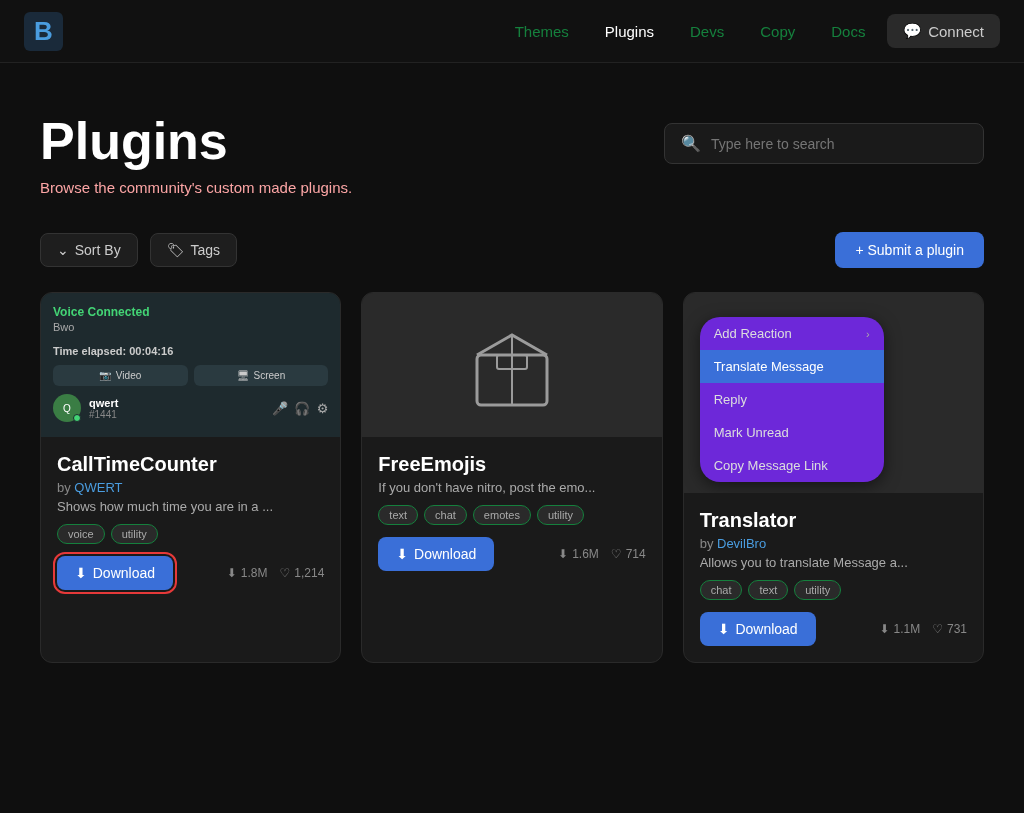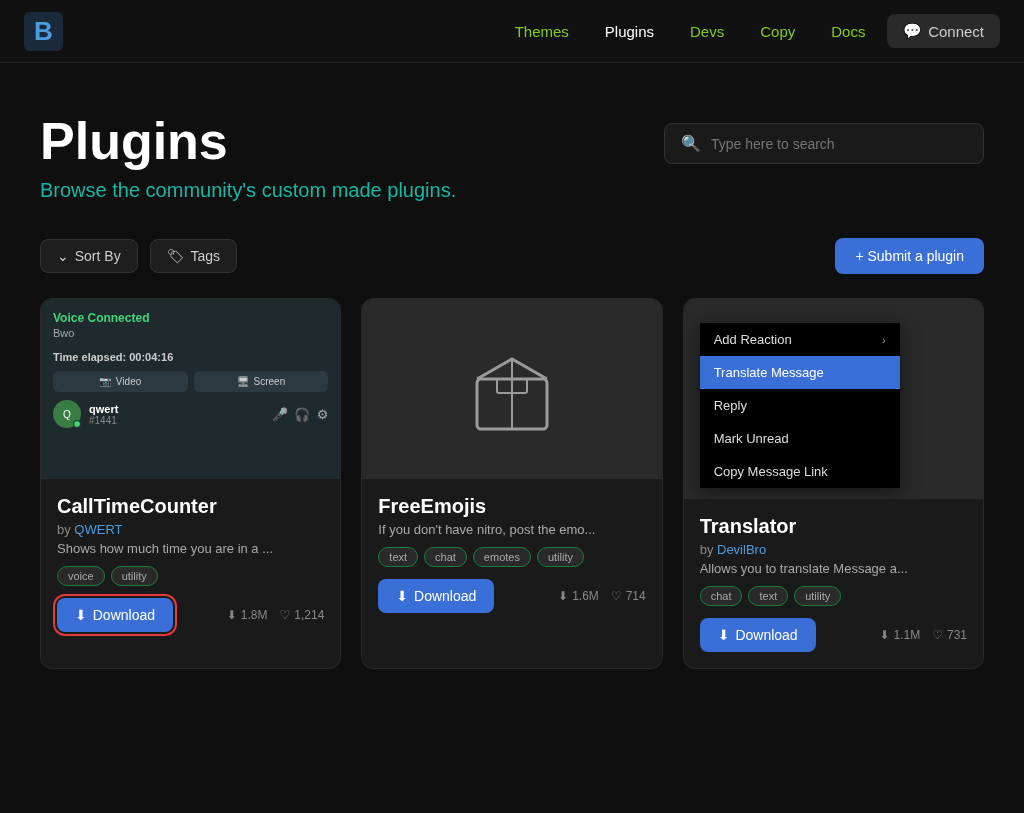--- a/index.html
+++ b/index.html
@@ -28,21 +28,21 @@
       background: #1a2a3a;
       padding: 4px 10px;
       border-radius: 6px;
     }
     .nav-links {
       display: flex;
       align-items: center;
       gap: 8px;
     }
     .nav-link {
-      color: #84cc16;
+      color: #15803d;
       text-decoration: none;
       padding: 8px 14px;
       font-size: 15px;
       border-radius: 6px;
       cursor: pointer;
     }
     .nav-link.active { color: #fff; }
     .nav-connect {
       background: #2a2a2a;
       color: #ccc;
@@ -62,22 +62,22 @@
       display: flex;
       align-items: flex-start;
       justify-content: space-between;
     }
     .hero-title {
       font-size: 52px;
       font-weight: 800;
       margin-bottom: 8px;
     }
     .hero-subtitle {
-      color: #14b8a6;
-      font-size: 20px;
+      color: #fca5a5;
+      font-size: 15px;
     }
     .search-box {
       display: flex;
       align-items: center;
       background: #1a1a1a;
       border: 1px solid #333;
       border-radius: 8px;
       padding: 10px 16px;
       width: 320px;
       gap: 10px;
@@ -135,21 +135,21 @@
     }
 
     .card {
       background: #1a1a1a;
       border-radius: 12px;
       overflow: hidden;
       border: 1px solid #2a2a2a;
       position: relative;
     }
     .card-preview {
-      height: 180px;
+      height: 144px;
       background: #222;
       position: relative;
       overflow: hidden;
     }
 
     
     .card1-preview {
       background: #1e2a2e;
       padding: 12px;
       font-size: 12px;
@@ -242,24 +242,24 @@
     }
     .box-icon {
       width: 100px;
       height: 100px;
       opacity: 0.7;
     }
     .context-menu {
       position: absolute;
       top: 24px;
       left: 16px;
-      background: #000000;
-      border-radius: 0;
+      background: #6d28d9;
+      border-radius: 20px;
       overflow: hidden;
-      width: 200px;
+      width: 184px;
       font-size: 13px;
       box-shadow: 0 4px 16px rgba(0,0,0,0.5);
     }
     .ctx-item {
       padding: 9px 14px;
       color: #dcddde;
       display: flex;
       align-items: center;
       justify-content: space-between;
       cursor: pointer;

